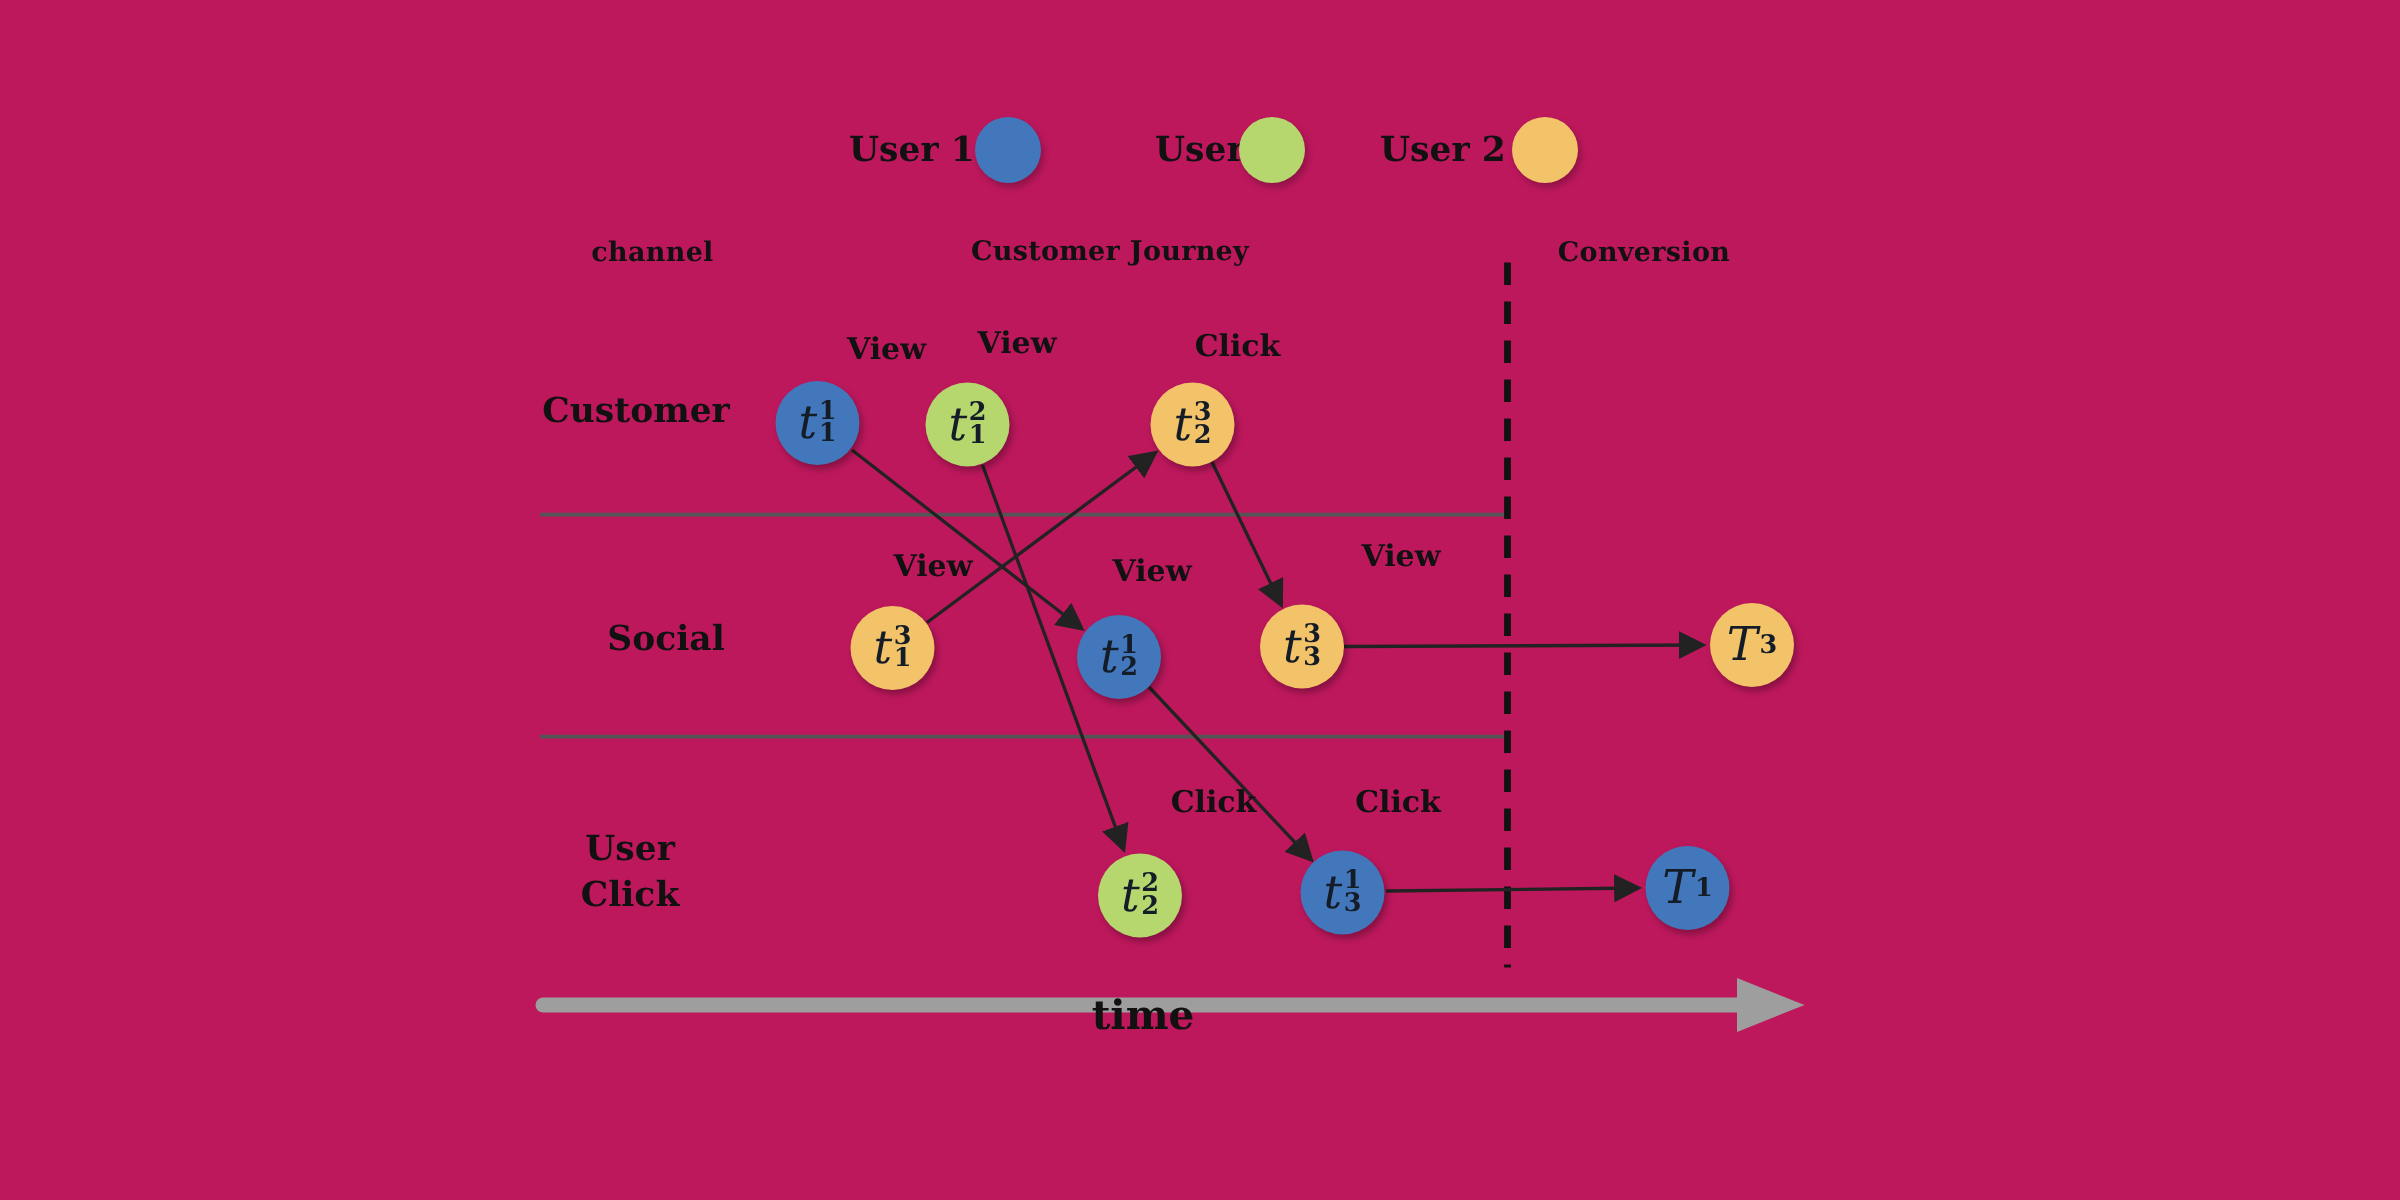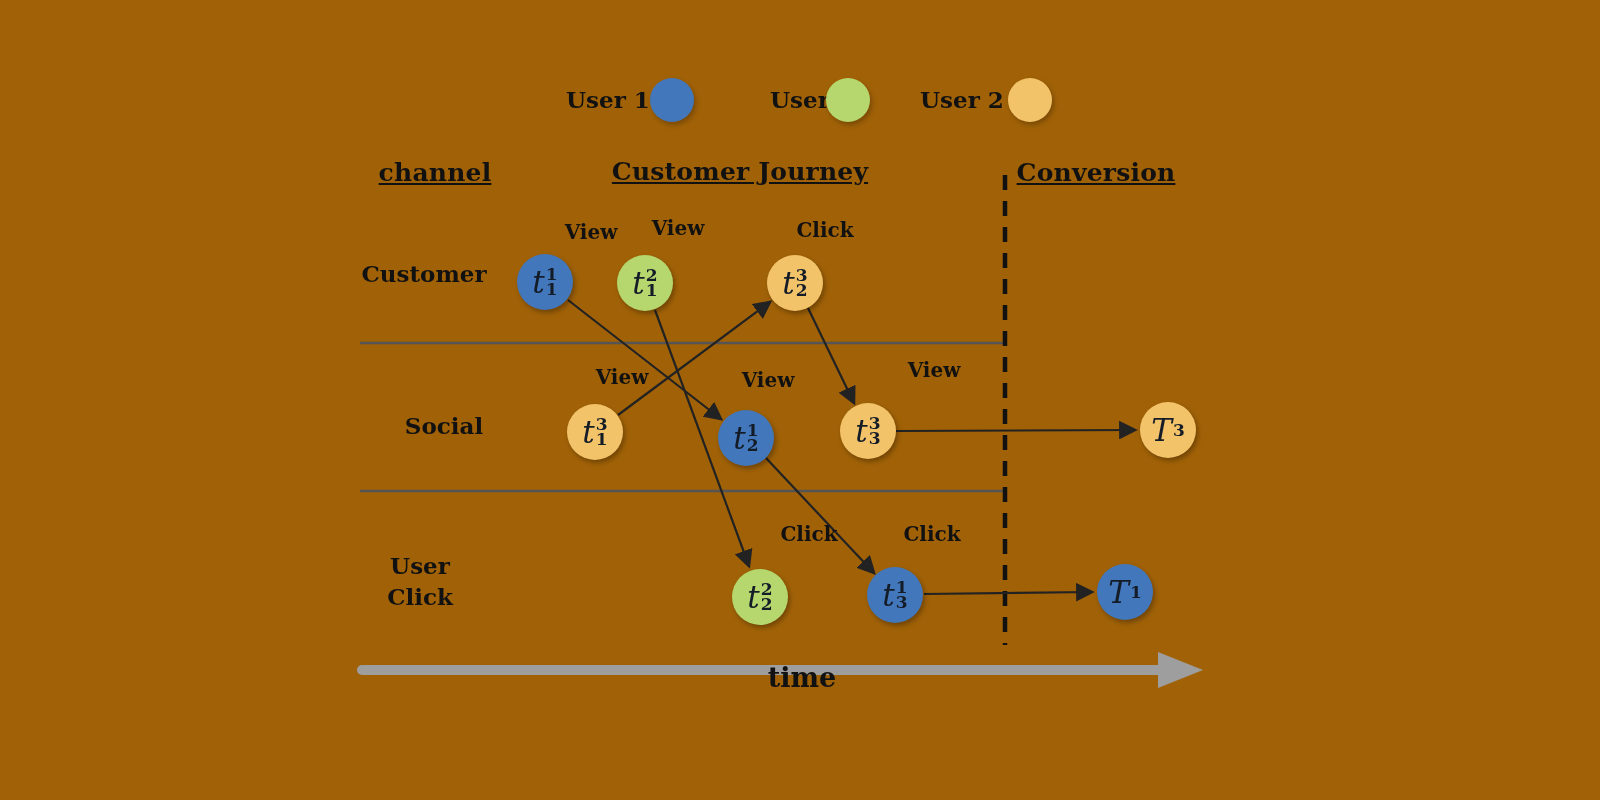--- a/index.html
+++ b/index.html
@@ -1,24 +1,24 @@
 <!DOCTYPE html>
 <html><head>
 <meta charset="utf-8">
 <title>Diagram</title>
 <style>
   html,body{margin:0;padding:0;background:#ffffff;}
   #canvas{
-    position:relative;width:1600px;height:800px;background:#a16207;
+    position:relative;width:1600px;height:800px;background:#be185d;
     font-family:"DejaVu Serif",serif;color:#111;overflow:hidden;
   }
   #wires{position:absolute;left:0;top:0;width:1600px;height:800px;}
   .abs{position:absolute;}
   .ctr{transform:translateX(-50%);text-align:center;white-space:nowrap;}
-  .hdr{font-weight:700;font-size:25px;letter-spacing:0.2px;text-decoration:underline;}
+  .hdr{font-weight:700;font-size:18px;letter-spacing:0.2px;}
   .rowlbl{font-weight:700;font-size:23px;line-height:31px;}
   .legend-lbl{font-weight:700;font-size:23px;}
   .legend-dot{width:44px;height:44px;border-radius:50%;box-shadow:2px 3px 5px rgba(0,0,0,0.25);}
   .action{font-weight:700;font-size:20px;margin-left:44px;}
   .node{
     width:56px;height:56px;border-radius:50%;
     box-shadow:2px 3px 5px rgba(0,0,0,0.3);
     display:flex;align-items:center;justify-content:center;
   }
   .sym{display:inline-flex;align-items:center;color:#141c28;}
@@ -168,15 +168,15 @@
   <div class="abs node" style="left: 1097px; top: 564px; background: rgb(67, 119, 187);">
     <span class="sym">
         <span class="base">T</span>
         <span class="scripts">
           <span>1</span>
           <span></span>
         </span>
       </span>
   </div>
 
-  <div class="abs ctr timelbl" style="left:802px;top:662px;">time</div>
+  <div class="abs ctr timelbl" style="left:762px;top:662px;">time</div>
 
 </div>
 
 </body></html>

